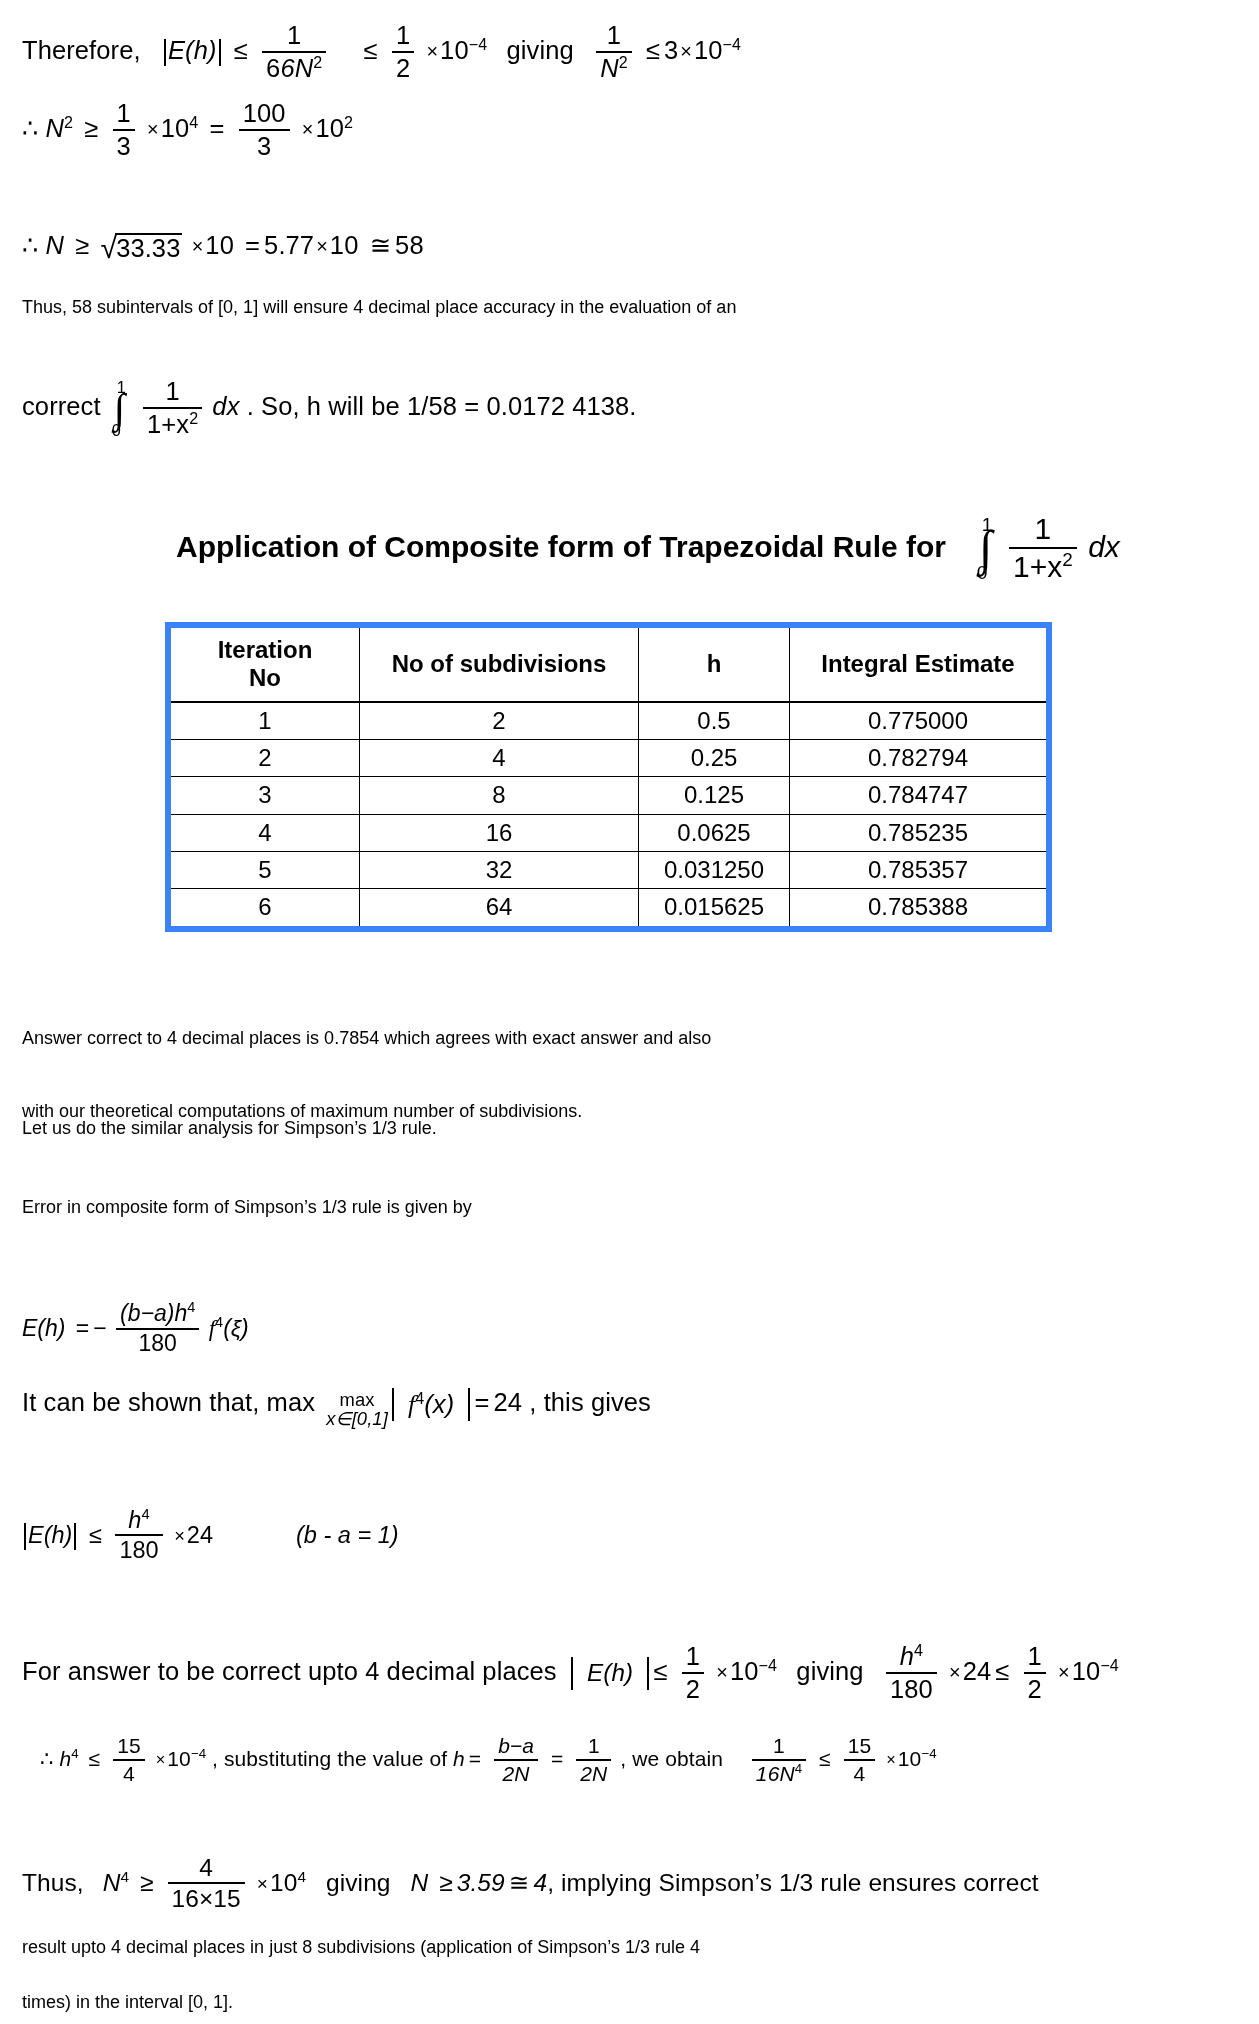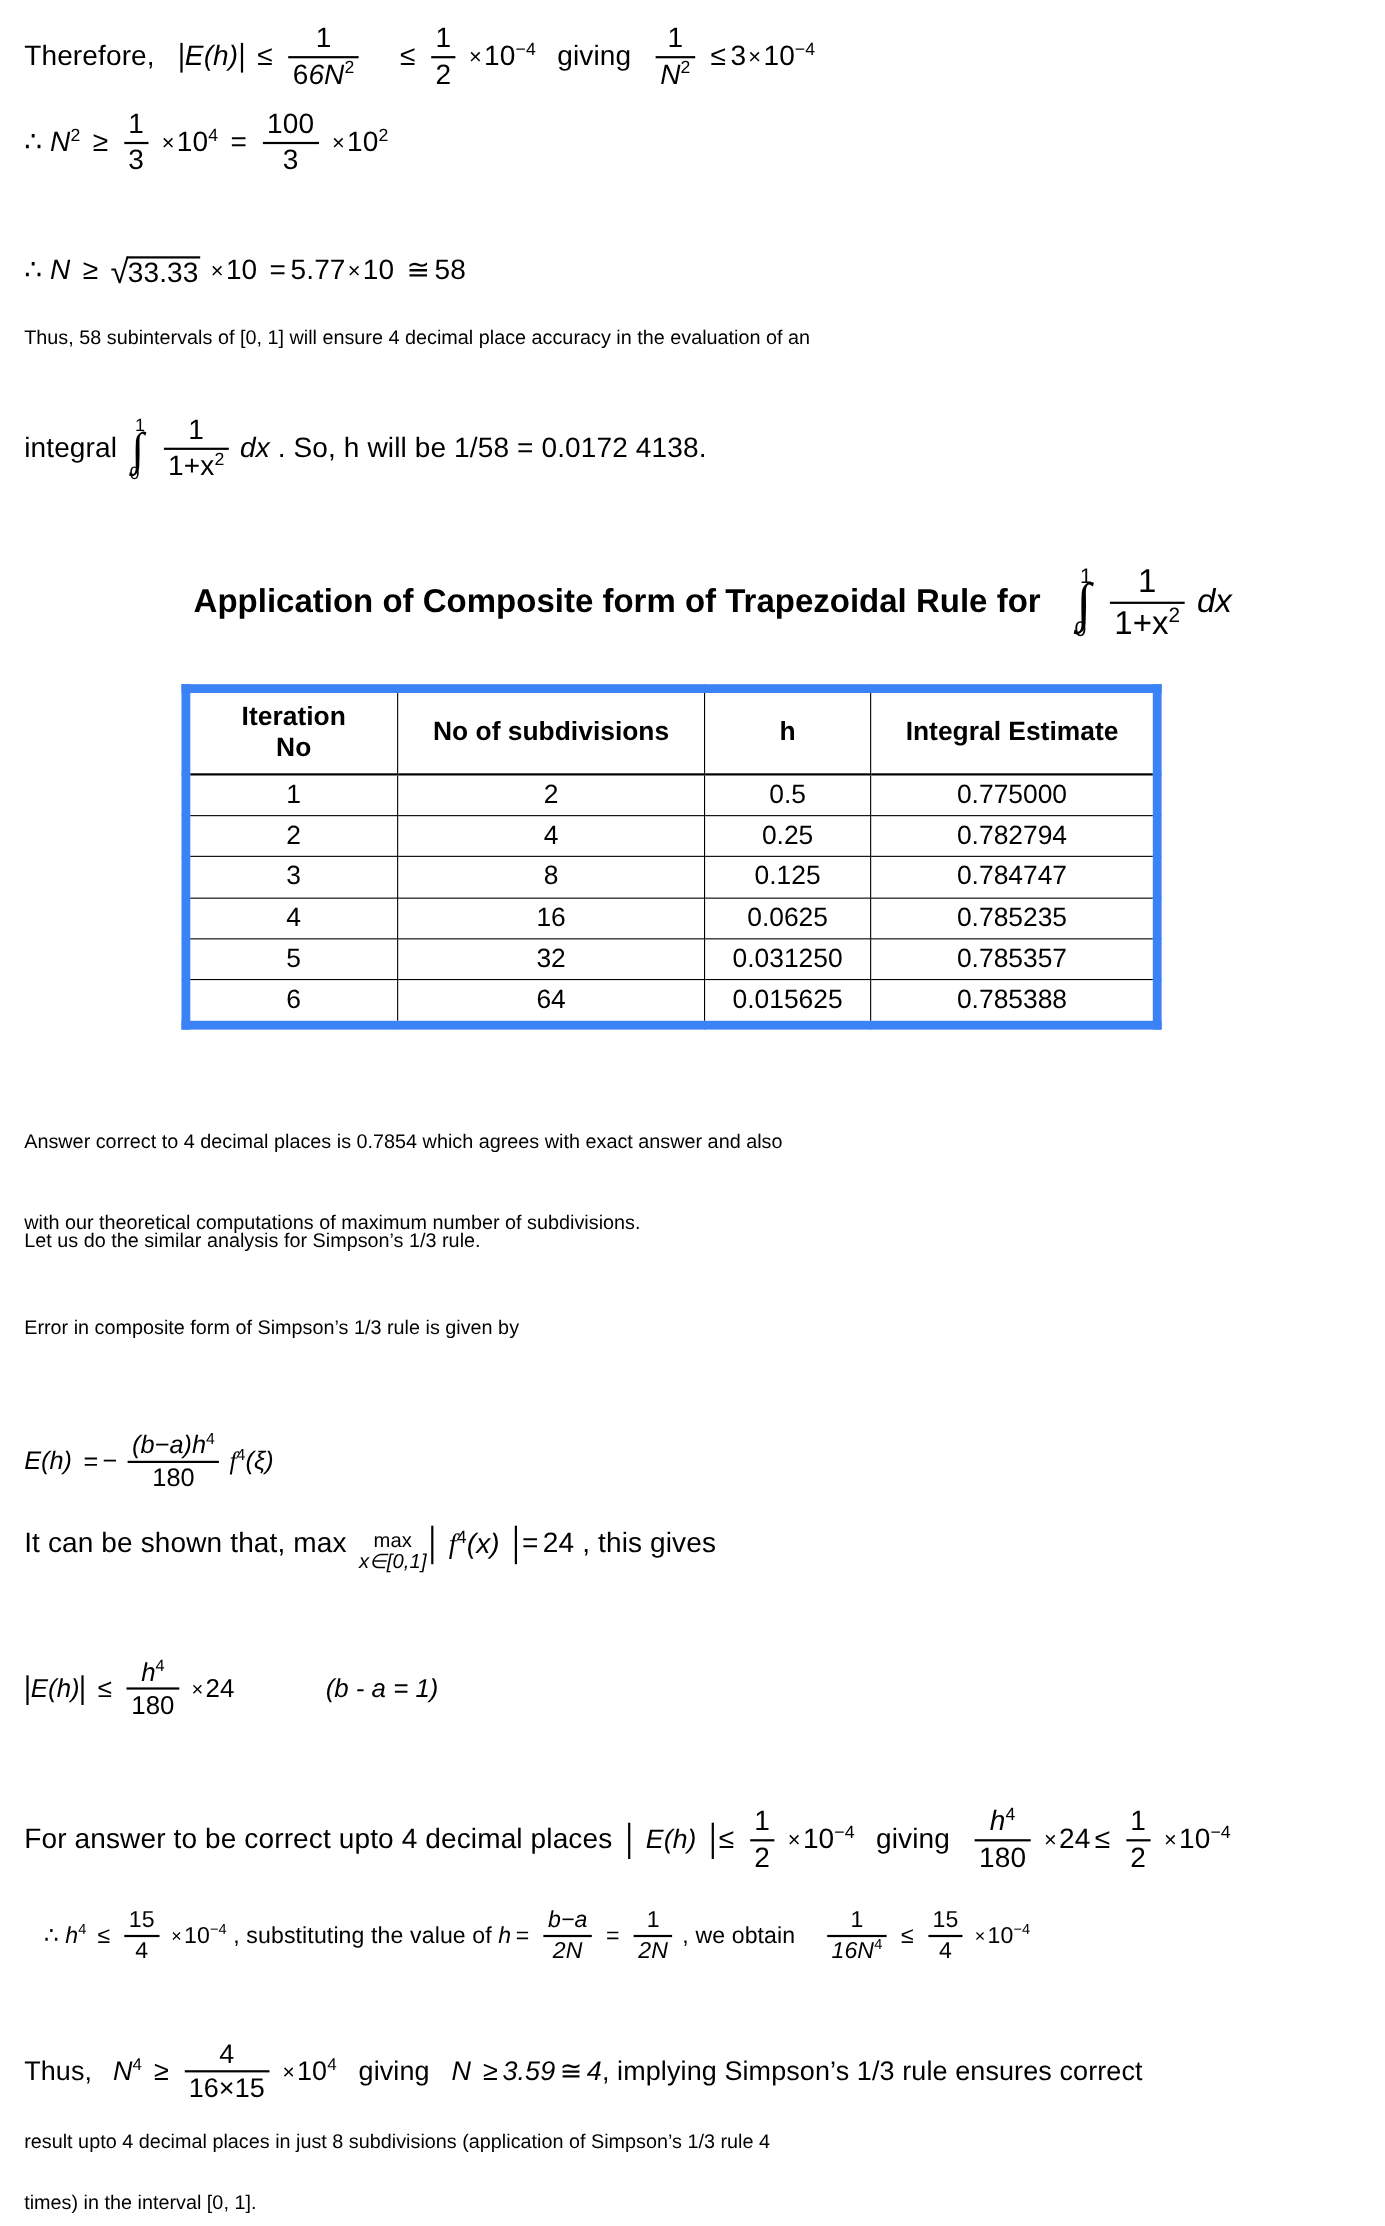--- a/index.html
+++ b/index.html
@@ -147,21 +147,21 @@
   }
 
   
   .tbl-wrap {
     position: absolute;
     left: 165px;
     top: 622px;
   }
   table.data {
     border-collapse: collapse;
-    border: 8px solid #3b82f6;
+    border: 6px solid #3b82f6;
     font-size: 24px;
   }
   table.data th, table.data td {
     border: 1px solid #000;
     text-align: center;
     padding: 4px 8px;
     font-weight: normal;
     line-height: 1.18;
   }
   table.data thead th {
@@ -238,21 +238,21 @@
     <span class="rel">≥</span>
     <span class="sqrt"><span class="rad">√</span><span class="rand mn">33.33</span></span>
     <span class="times">×</span><span class="mn">10</span>
     <span class="rel">=</span><span class="mn">5.77</span><span class="times">×</span><span class="mn">10</span>
     <span class="rel">≅</span><span class="mn">58</span>
   </div>
 
   <div class="para" style="top:297px;">Thus, 58 subintervals of [0, 1] will ensure 4 decimal place accuracy in the evaluation of an</div>
 
   <div class="ln txt" style="top:378px;">
-    <span>integral</span>
+    <span>correct</span>
     <span class="intg">
       <span class="hi mn">1</span>
       <span class="sym">∫</span>
       <span class="lo mn">0</span>
     </span>
     <span class="frac">
       <span class="num mn">1</span>
       <span class="den"><span class="mn" style="display:inline">1+x</span><sup>2</sup></span>
     </span>
     <span class="mi">dx</span>

